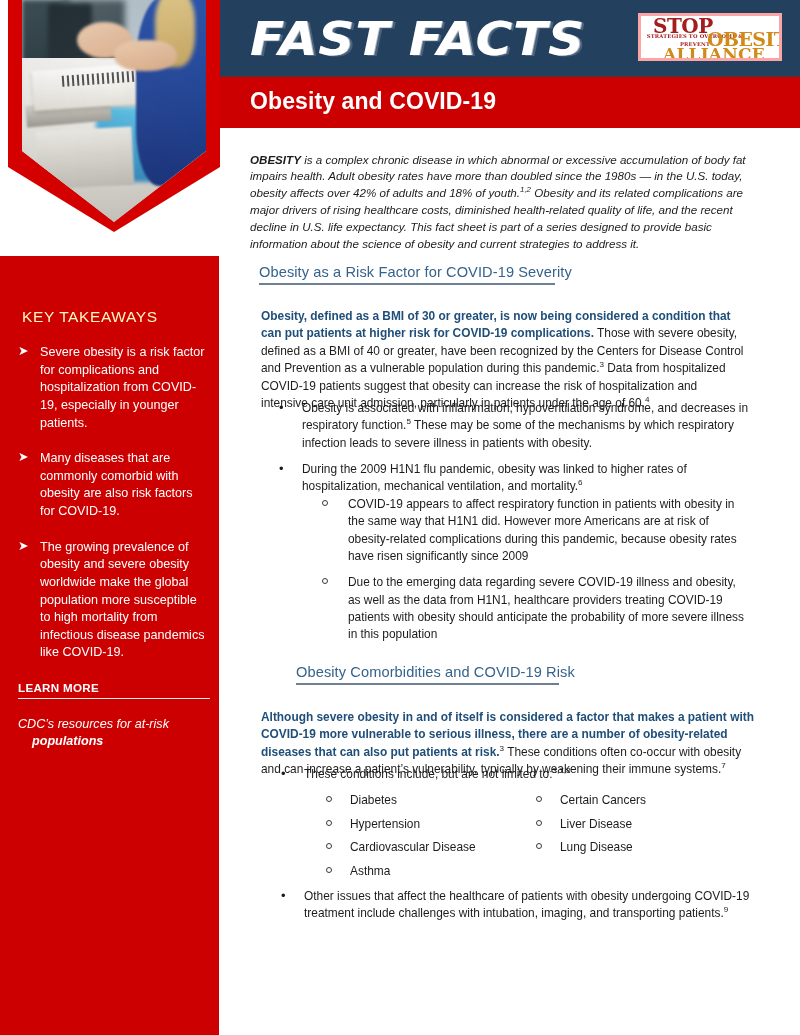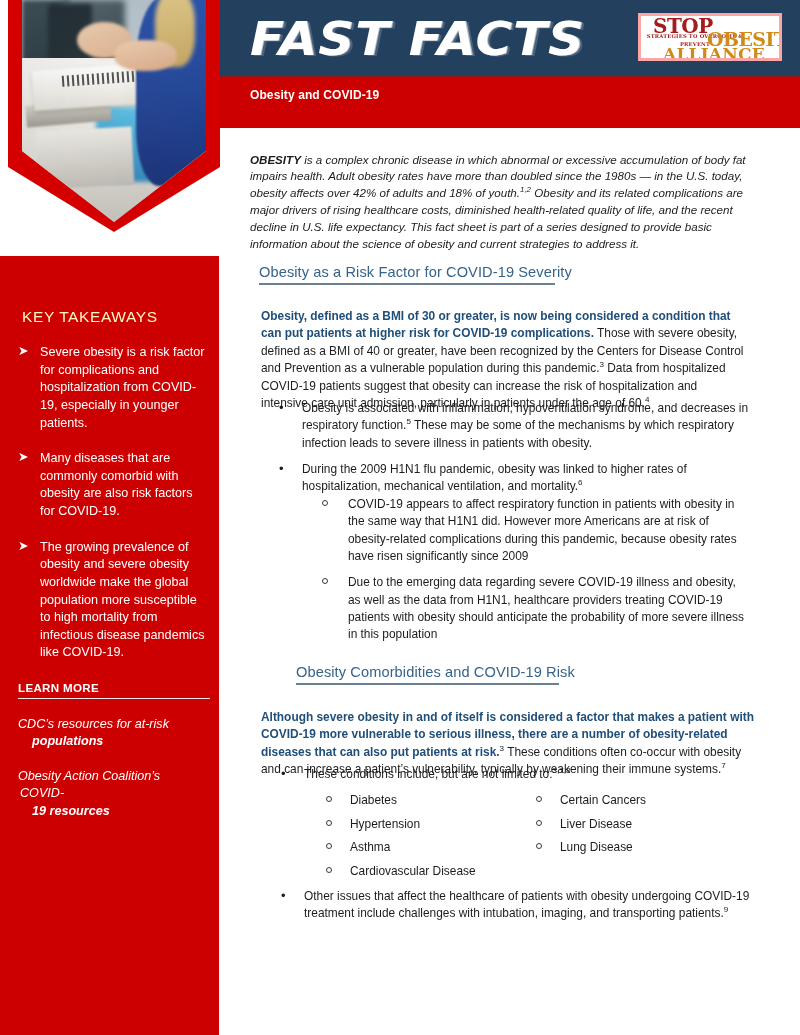--- a/index.html
+++ b/index.html
@@ -36,21 +36,21 @@
     letter-spacing: 1px;
     color: #ffffff;
     line-height: 1;
     white-space: nowrap;
     transform: scaleX(1.06);
     transform-origin: left top;
     text-shadow: 1px 0 0 rgba(255,255,255,.55), 3px 1px 0 rgba(255,255,255,.18);
   }
   .subtitle {
     position: absolute; left: 250px; top: 88px;
-    font-size: 12px; font-weight: bold; color: #ffffff;
+    font-size: 23px; font-weight: bold; color: #ffffff;
     letter-spacing: .1px;
   }
 
   
   .logo-box {
     position: absolute; left: 638px; top: 13px;
     width: 144px; height: 48px;
     background: #ffffff;
     border: 3px solid #fca5a5;
     overflow: hidden;
@@ -312,24 +312,20 @@
 
     <div class="lm-wrap">
       <div class="lm-title">LEARN MORE</div>
       <div class="lm-rule"></div>
 
       <div class="lm-link">
         <span>CDC’s resources for at-risk</span>
         <span class="cont">populations</span>
       </div>
 
-      <div class="lm-link">
-        <span>Obesity Action Coalition’s COVID-</span>
-        <span class="cont">19 resources</span>
-      </div>
     </div>
    </div>
   </aside>
 
   <p class="intro">
     <b>OBESITY</b><span> is a complex chronic disease in which abnormal or excessive accumulation of body fat impairs health. Adult obesity rates have more than doubled since the 1980s — in the U.S. today, obesity affects over 42% of adults and 18% of youth.</span><sup>1,2</sup><span> Obesity and its related complications are major drivers of rising healthcare costs, diminished health-related quality of life, and the recent decline in U.S. life expectancy. This fact sheet is part of a series designed to provide basic information about the science of obesity and current strategies to address it.</span>
   </p>
 
   <div class="sec-h" id="sec1-h">
     <span>Obesity as a Risk Factor for COVID-19 Severity</span>
@@ -382,25 +378,25 @@
     <div class="cond">
       <span class="ring"></span>
       <span>Diabetes</span>
     </div>
     <div class="cond">
       <span class="ring"></span>
       <span>Hypertension</span>
     </div>
     <div class="cond">
       <span class="ring"></span>
+      <span>Cardiovascular Disease</span>
+    </div>
+    <div class="cond">
+      <span class="ring"></span>
       <span>Asthma</span>
-    </div>
-    <div class="cond">
-      <span class="ring"></span>
-      <span>Cardiovascular Disease</span>
     </div>
 
     <div class="cond">
       <span class="ring"></span>
       <span>Certain Cancers</span>
     </div>
     <div class="cond">
       <span class="ring"></span>
       <span>Liver Disease</span>
     </div>

